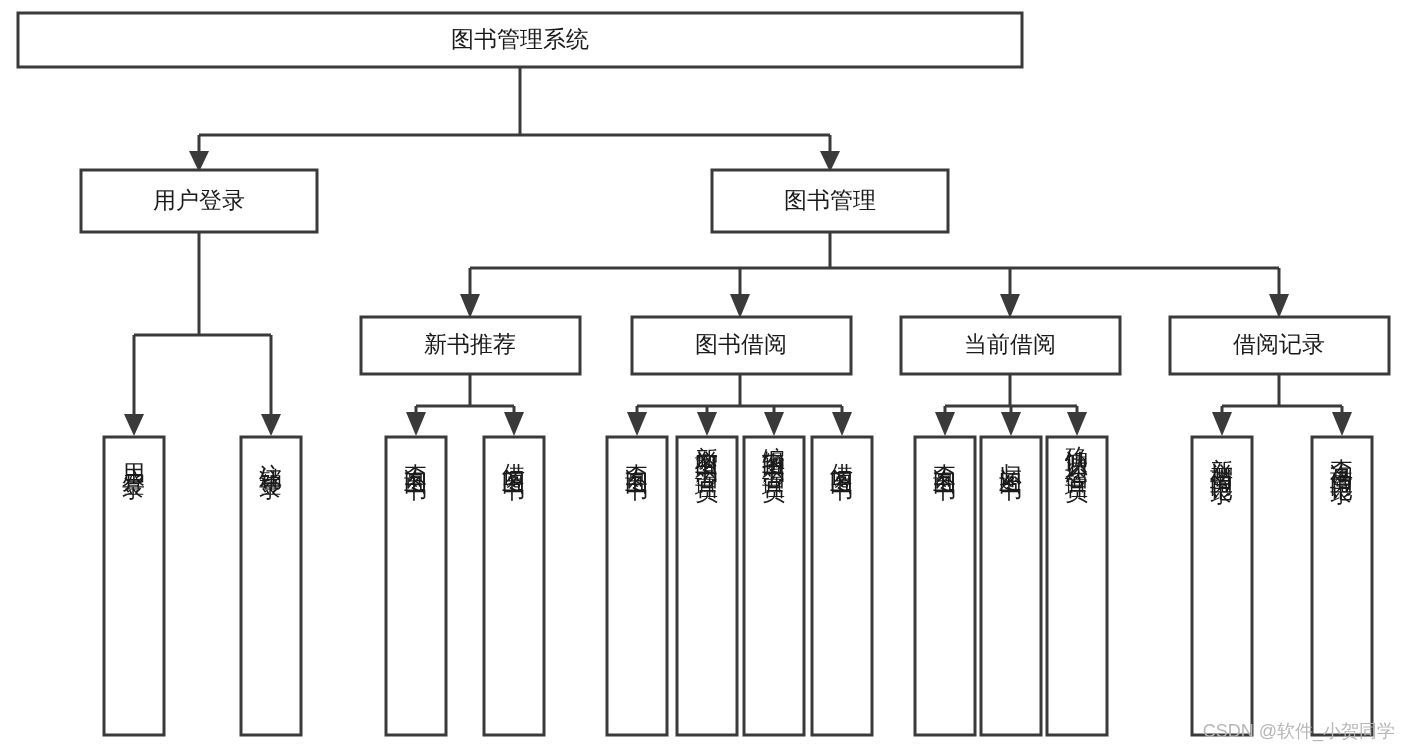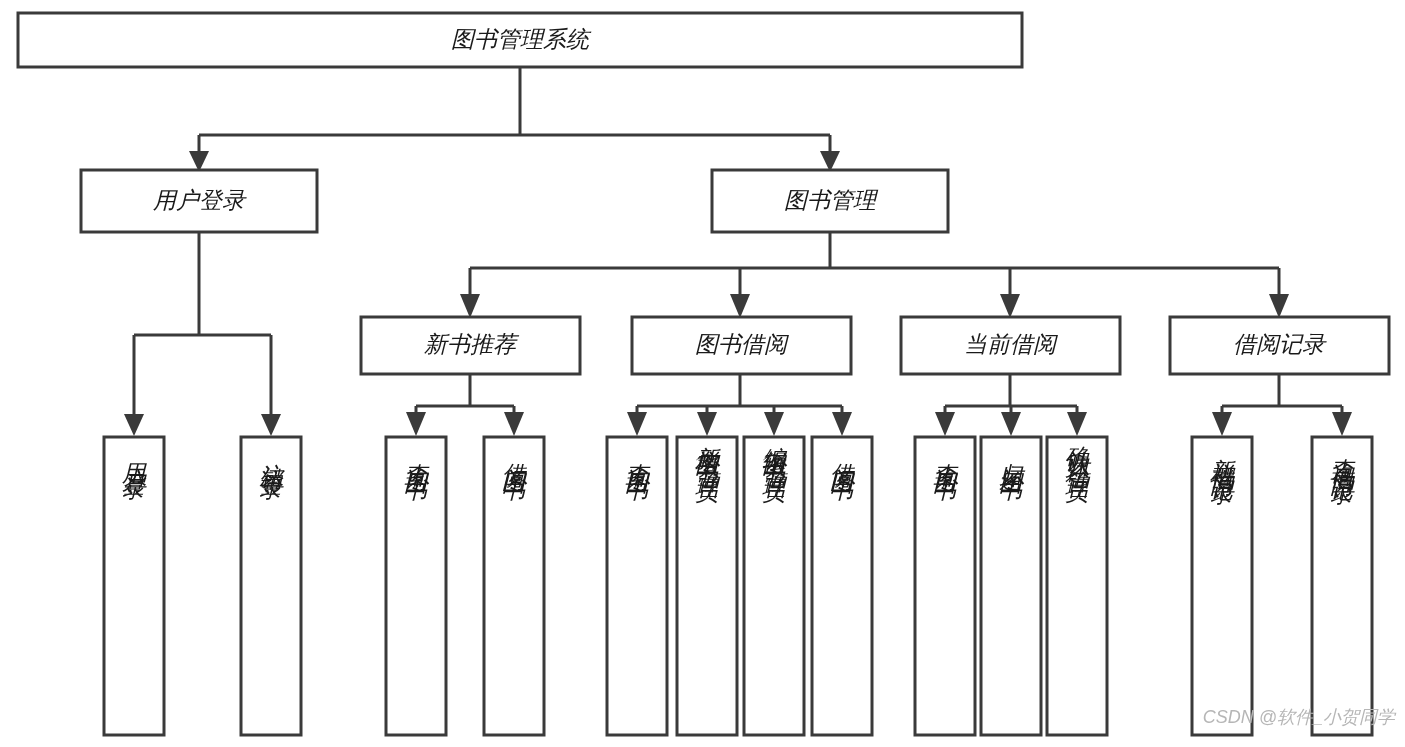--- a/index.html
+++ b/index.html
@@ -11,21 +11,20 @@
     width: 1405px;
     height: 747px;
     font-family: "Liberation Sans", "DejaVu Sans", sans-serif;
     overflow: hidden;
     position: relative;
   }
   #diagram-root {
     position: relative;
     width: 1405px;
     height: 747px;
-    font-style: italic;
   }
   svg#flowchart {
     position: absolute;
     top: 0;
     left: 0;
     width: 1405px;
     height: 747px;
   }
   .node-rect {
     fill: #ffffff;
@@ -54,21 +53,21 @@
     font-size: 23px;
     fill: #1a1a1a;
     writing-mode: vertical-rl;
     text-orientation: upright;
     text-anchor: middle;
     letter-spacing: 5px;
   }
   .watermark {
     position: absolute;
     right: 10px;
-    bottom: 18px;
+    bottom: 4px;
     font-family: "Liberation Sans", "DejaVu Sans", sans-serif;
     font-size: 18px;
     color: #b6b6b6;
     white-space: nowrap;
     pointer-events: none;
     user-select: none;
   }
 </style>
 </head>
 <body>

